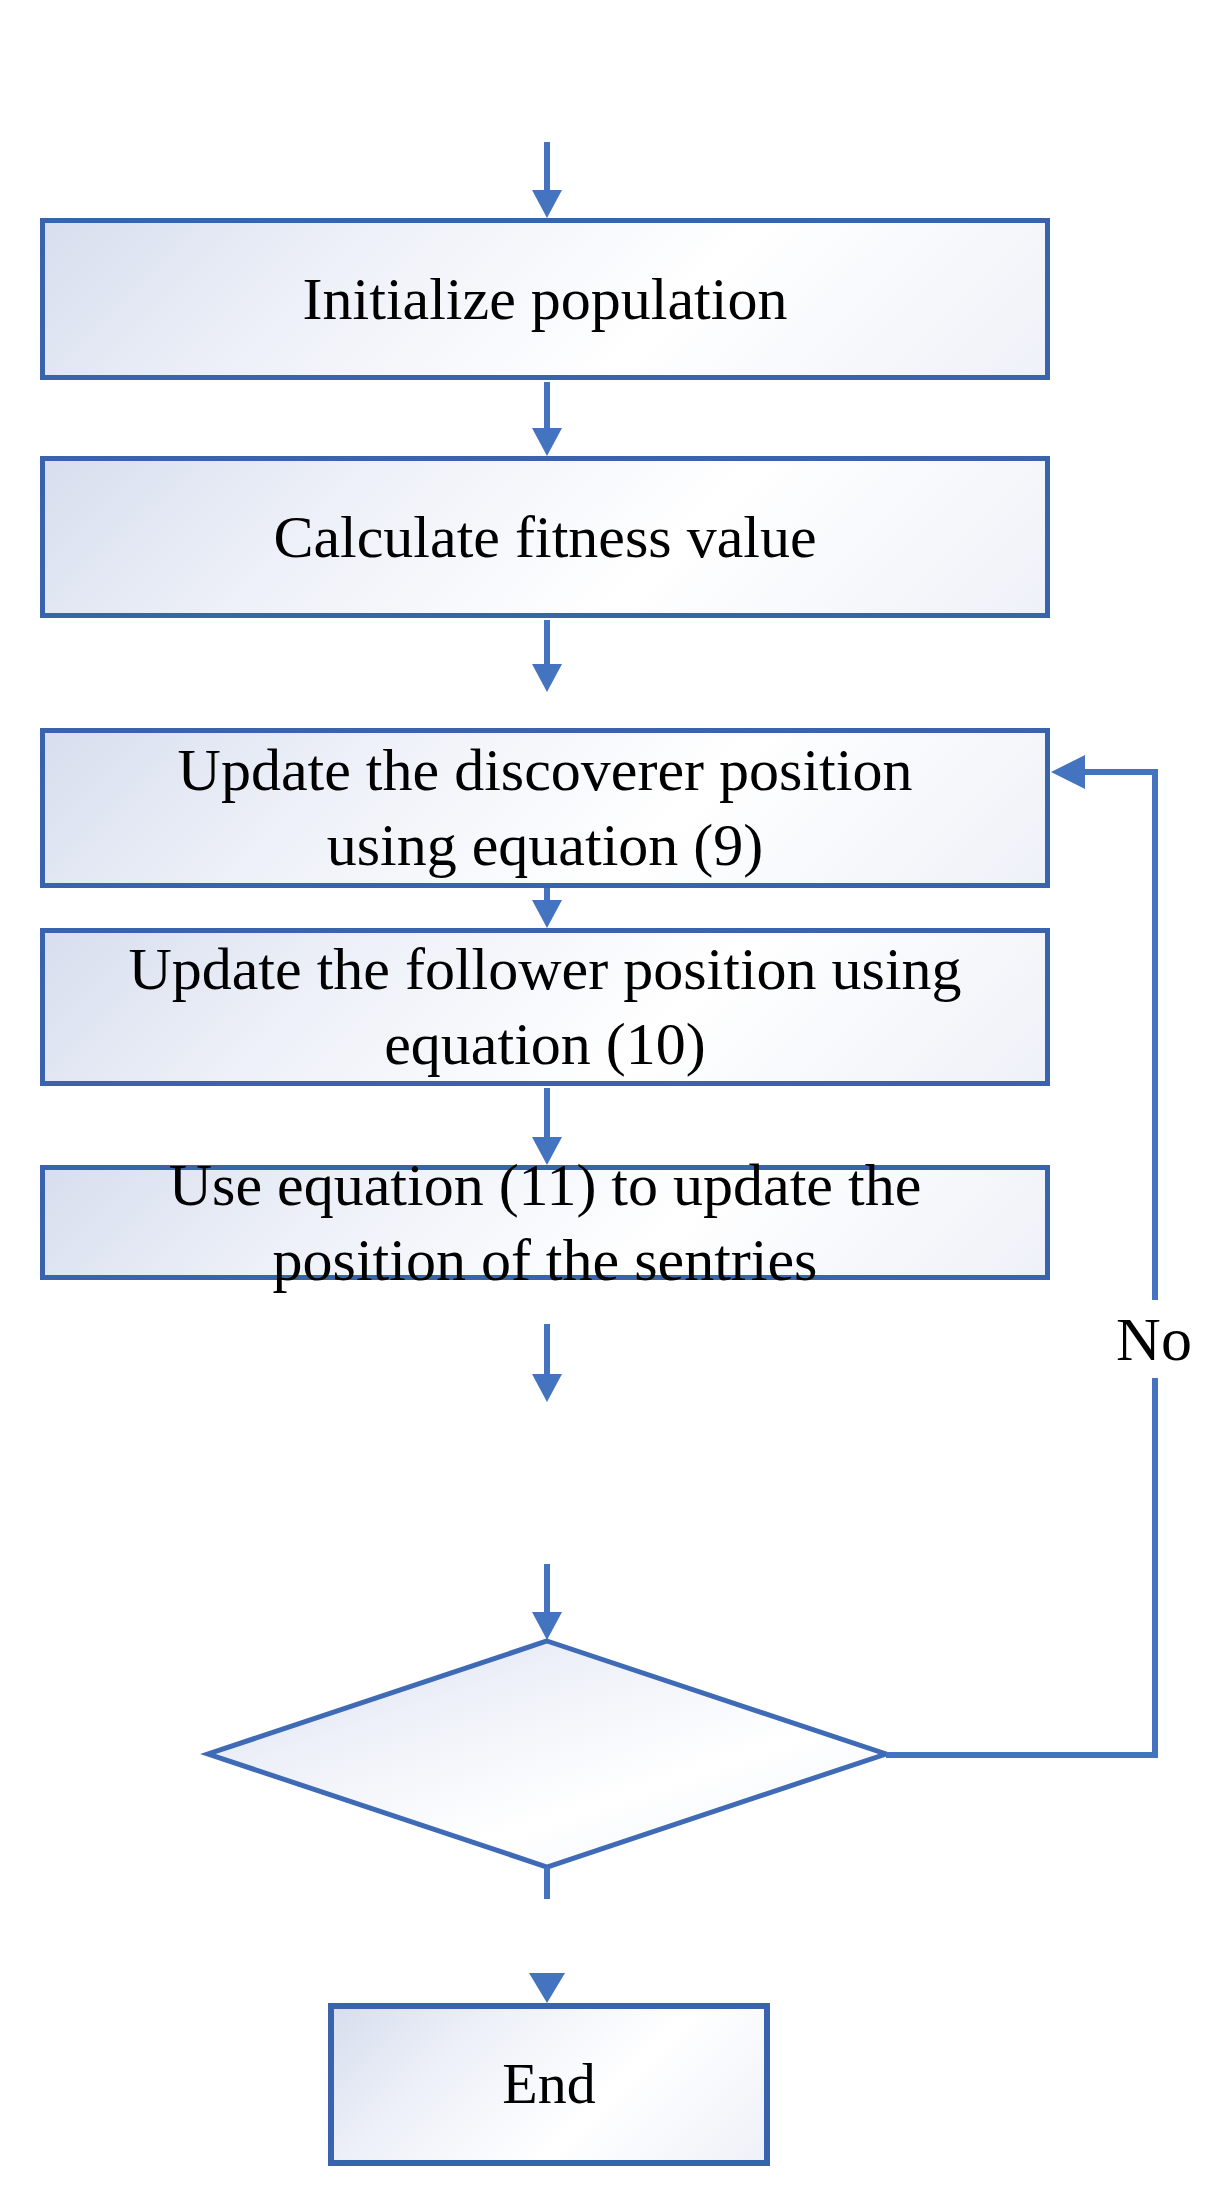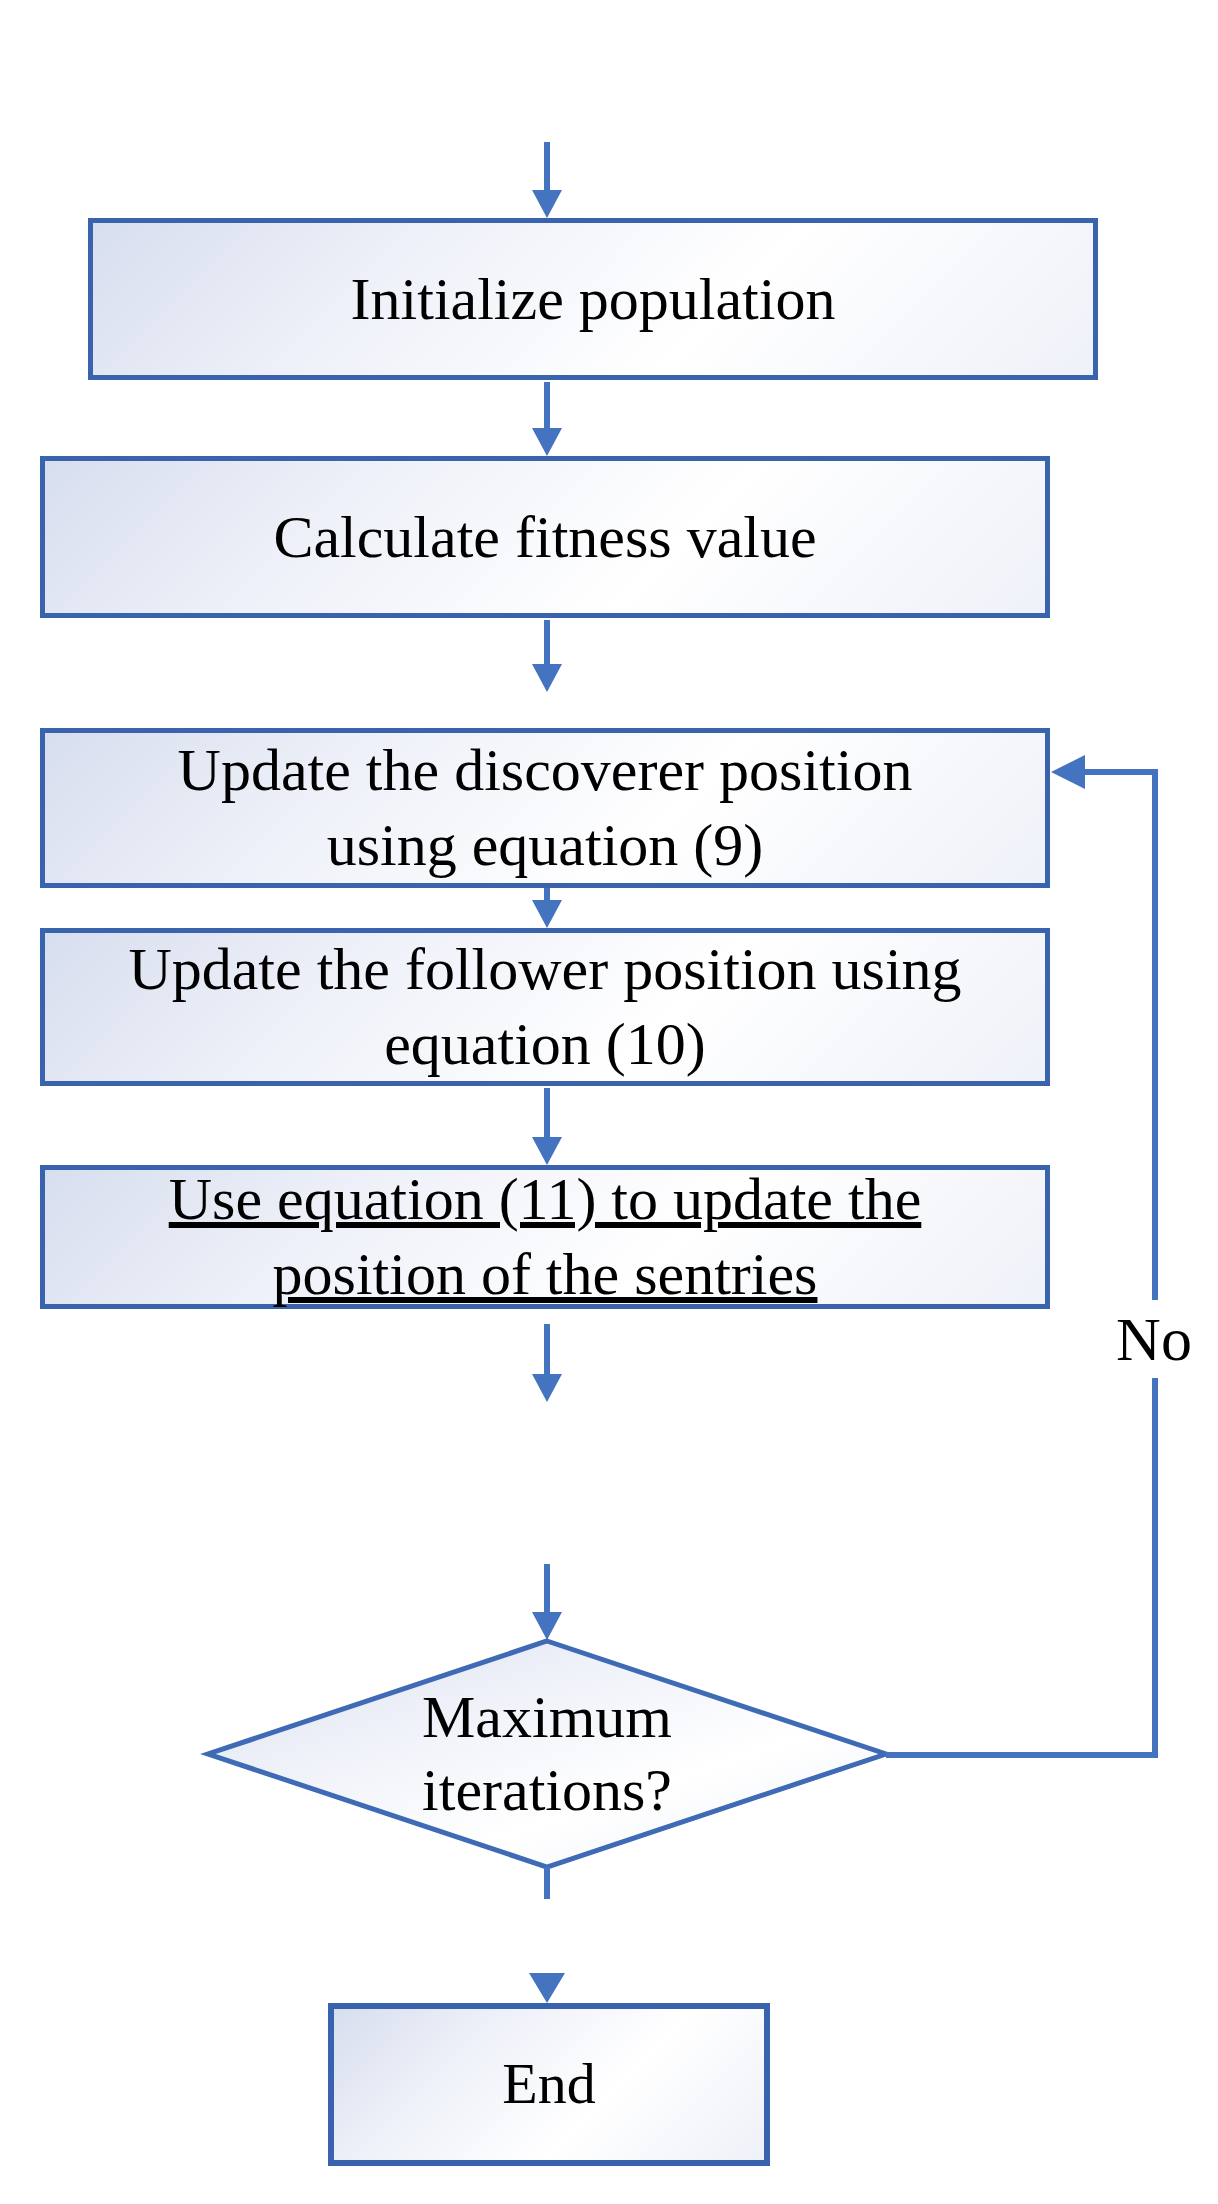--- a/index.html
+++ b/index.html
@@ -95,35 +95,33 @@
     <polygon points="547,1641 886,1754 547,1867 208,1754" fill="url(#shapeFill)" stroke="#3f6ab5" stroke-width="5"></polygon>
 
     <line x1="547" y1="1867" x2="547" y2="1899" stroke="#4473c0" stroke-width="6"></line>
     <polygon points="529,1973 565,1973 547,2003" fill="#4473c0"></polygon>
 
     <path d="M886 1755 L1155 1755 L1155 1378 M1155 1300 L1155 772 L1085 772" fill="none" stroke="#4473c0" stroke-width="6"></path>
     <polygon points="1085,755 1085,789 1051,772" fill="#4473c0"></polygon>
   </svg>
 
 
-  <div class="node" style="left:40px; top:218px; width:1010px; height:162px;margin-left:48px;">Initialize population</div>
+  <div class="node" style="left:40px; top:218px; width:1010px; height:162px;">Initialize population</div>
 
   <div class="node" style="left:40px; top:456px; width:1010px; height:162px;">Calculate fitness value</div>
 
   <div class="node" style="left:40px; top:692px; width:1010px; height:160px;margin-top:36px;">Update the discoverer position
 using equation (9)</div>
 
   <div class="node" style="left:40px; top:928px; width:1010px; height:158px;">Update the follower position using
 equation (10)</div>
 
-  <div class="node" style="left:40px; top:1165px; width:1010px; height:144px;text-decoration:underline;">Use equation (11) to update the
+  <div class="node" style="left:40px; top:1165px; width:1010px; height:115px;">Use equation (11) to update the
 position of the sentries</div>
 
 
-  <div class="decision-label" style="left:247px; top:1662px; width:600px; height:184px;">Maximum
-iterations?</div>
 
   <div class="node end-node" style="left:328px; top:2003px; width:442px; height:163px;">End</div>
 
 
   <div class="edge-label" style="left:1054px; top:1308px; width:200px; height:62px;">No</div>
 
 </div>
 
 </body></html>

